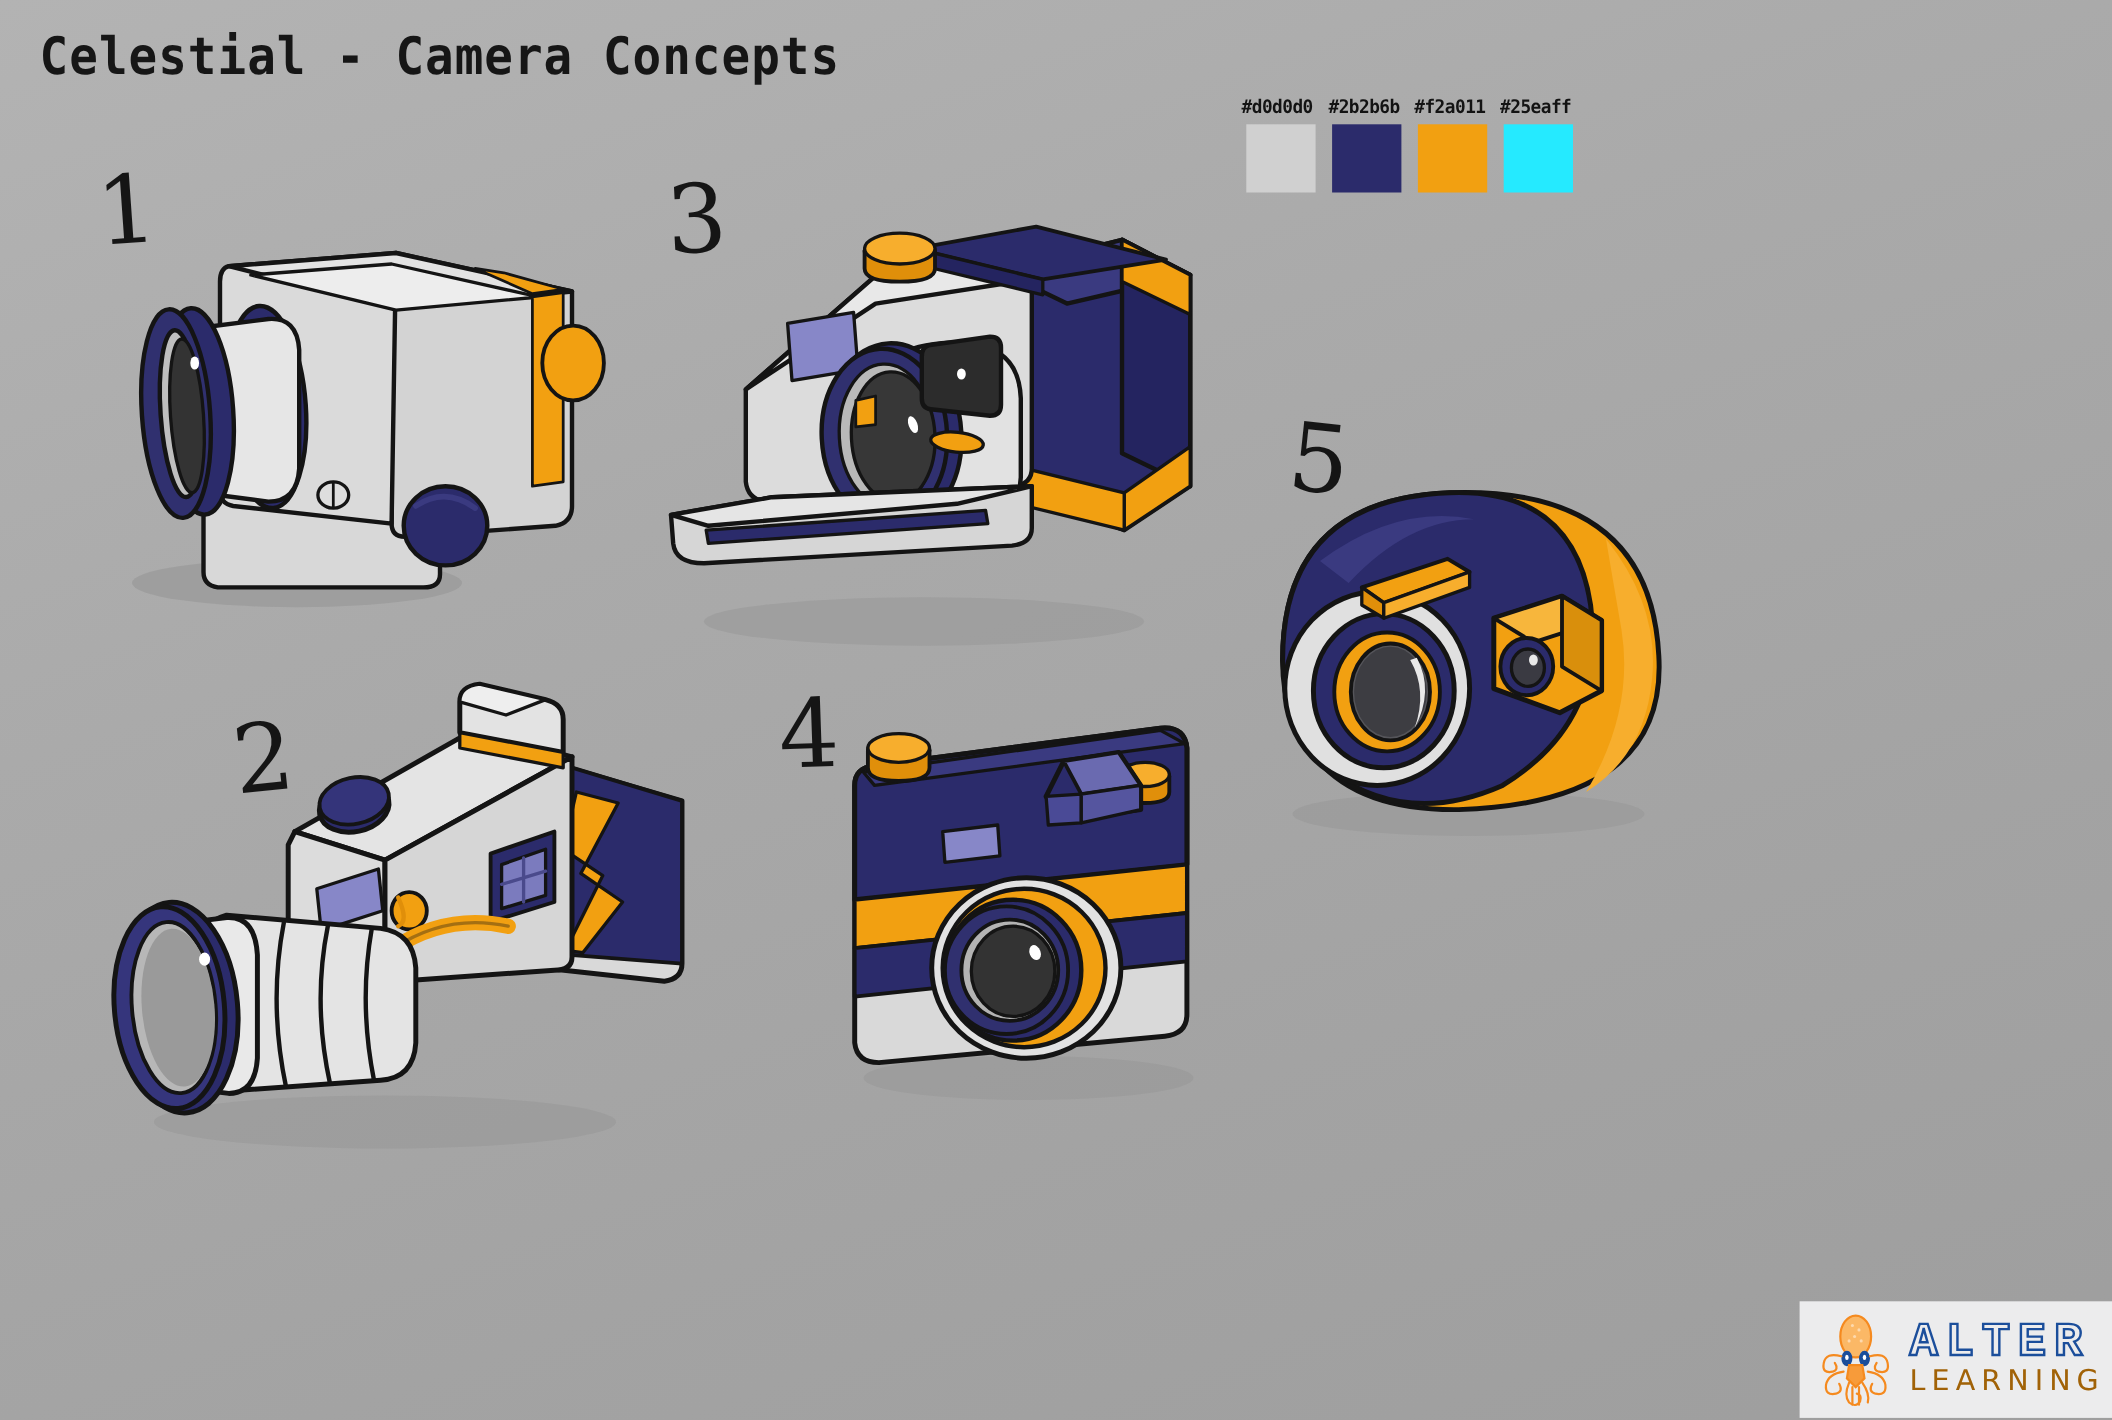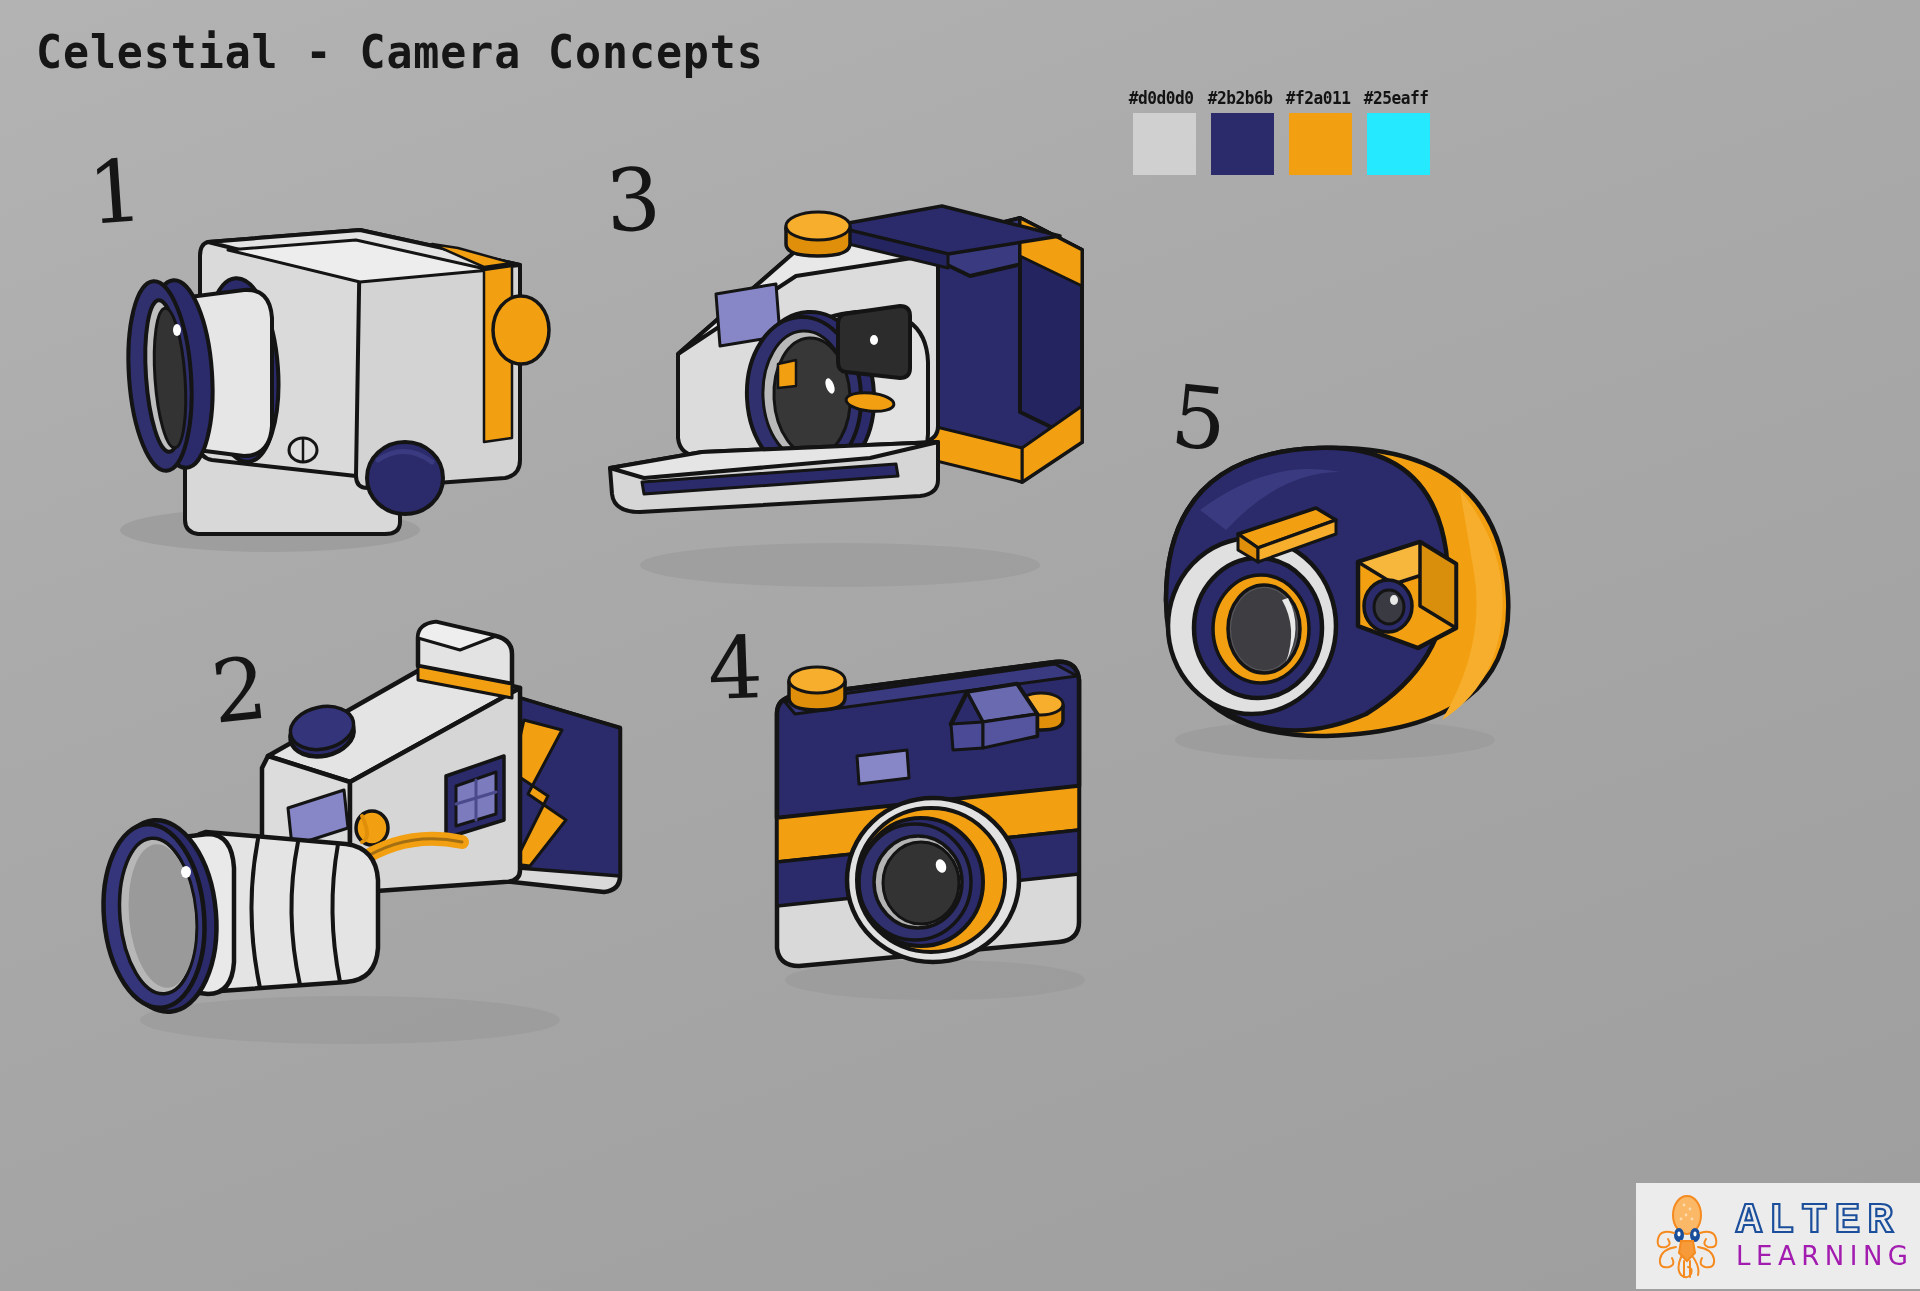--- a/index.html
+++ b/index.html
@@ -54,21 +54,21 @@
   .logo-alter{
     font-family:Liberation Mono, monospace;
     font-size:43px;font-weight:700;letter-spacing:7px;
     color:transparent;
     -webkit-text-stroke:2.2px #1b4e9b;
     paint-order:stroke;
   }
   .logo-learning{
     font-family:"DejaVu Sans", sans-serif;
     font-size:26px;font-weight:400;letter-spacing:5.5px;
-    color:#a21caf;margin-top:2px;
+    color:#a16207;margin-top:2px;
   }
 </style>
 </head>
 <body>
 
 <div id="sheet"></div>
 
 <div class="title">Celestial - Camera Concepts</div>
 
 <div class="palette">

